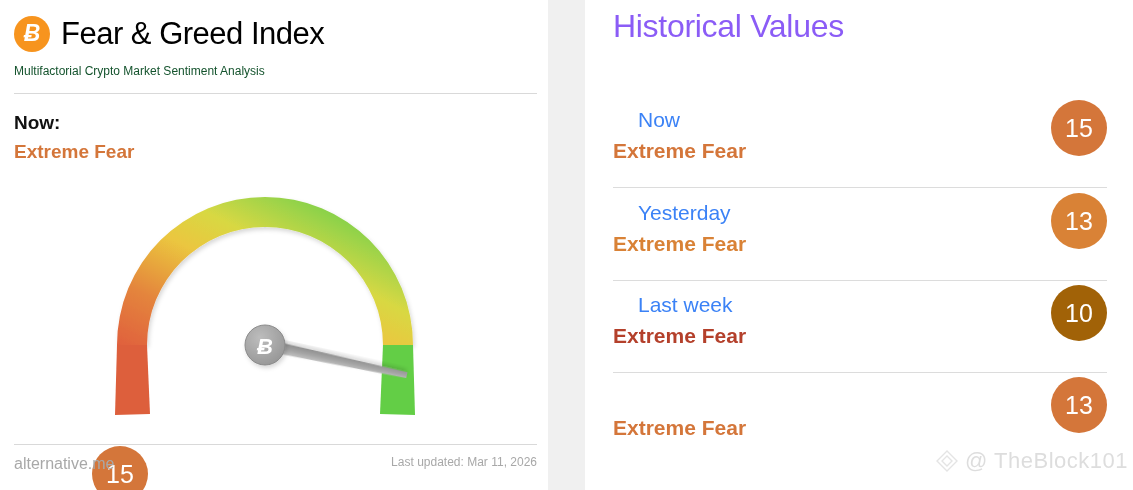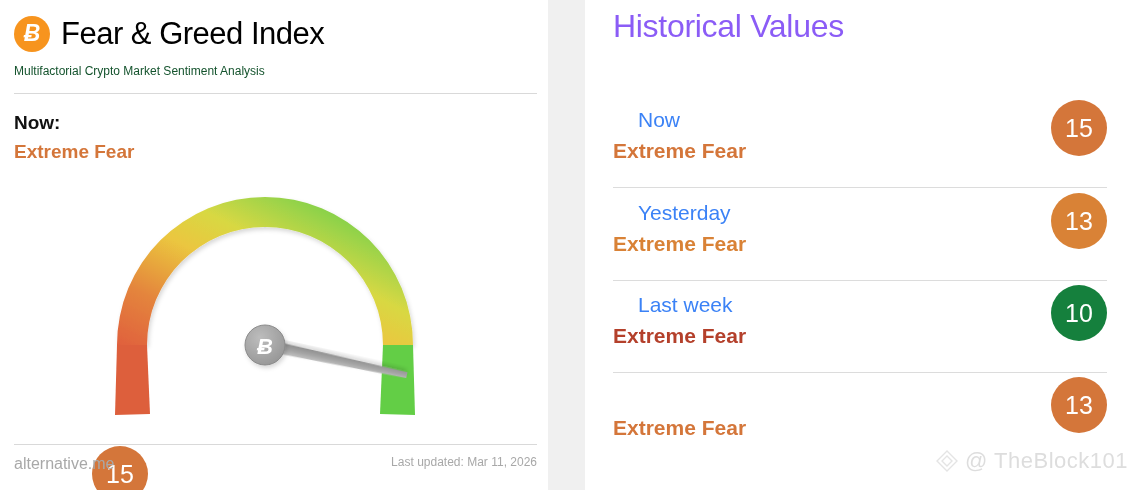--- a/index.html
+++ b/index.html
@@ -318,21 +318,21 @@
       <div class="row-value" style="color: rgb(217, 130, 54);">Extreme Fear</div>
       <div class="row-badge" style="background: rgb(217, 130, 54);">
         <span>13</span>
       </div>
       <div class="row-divider"></div>
     </div>
 
     <div class="history-row r2">
       <div class="row-label">Last week</div>
       <div class="row-value" style="color: rgb(180, 64, 43);">Extreme Fear</div>
-      <div class="row-badge" style="background: #15803d;">
+      <div class="row-badge" style="background: #a16207;">
         <span>10</span>
       </div>
       <div class="row-divider"></div>
     </div>
 
     <div class="history-row r3">
       <div class="row-value" style="color: rgb(212, 118, 58);">Extreme Fear</div>
       <div class="row-badge" style="background: rgb(212, 118, 58);">
         <span>13</span>
       </div>

